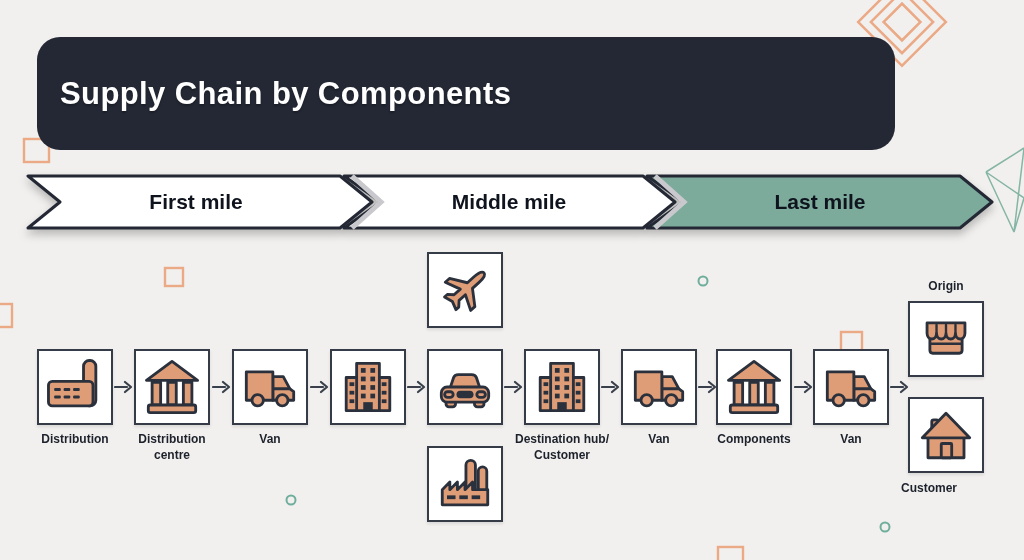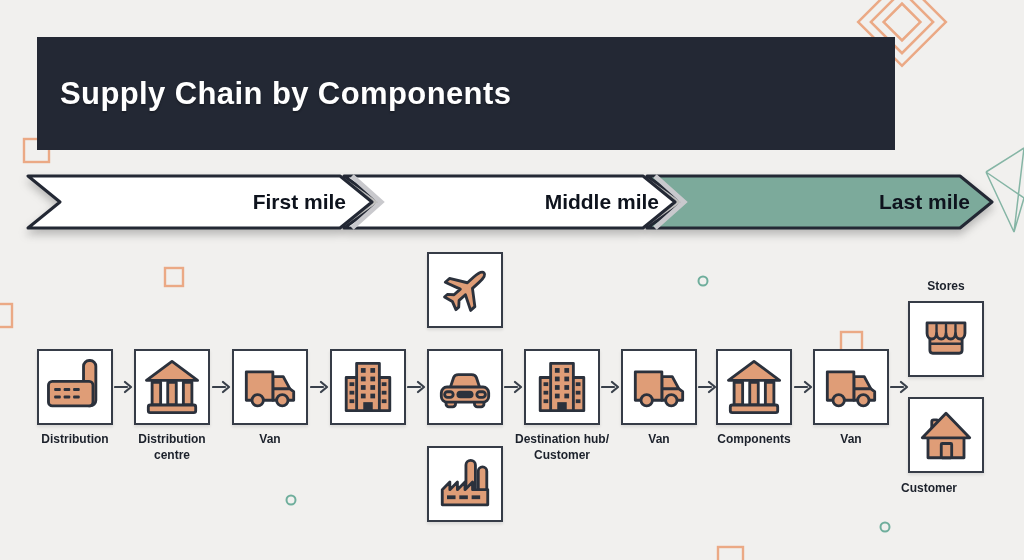--- a/index.html
+++ b/index.html
@@ -3,32 +3,32 @@
 <meta charset="utf-8">
 <style>
   html,body{margin:0;padding:0;}
   #stage{
     position:relative;width:1024px;height:560px;overflow:hidden;
     background:#f1f0ee;font-family:"Liberation Sans",sans-serif;
   }
   
   #header{
     position:absolute;left:37px;top:37px;width:858px;height:113px;
-    background:#232834;display:flex;align-items:center;z-index:3;
+    background:#232834;display:flex;align-items:center;z-index:3;border-radius:23px;
   }
   #header .title{
     color:#ffffff;font-size:31px;font-weight:700;letter-spacing:.4px;
     padding-left:23px;text-shadow:0 2px 2px rgba(0,0,0,.25);
   }
   
   #banner-svg{position:absolute;left:0;top:168px;z-index:2;
     filter:drop-shadow(0 5px 4px rgba(90,90,90,.38));}
   .phase-label{
     position:absolute;top:176px;height:38px;width:300px;line-height:52px;
-    text-align:right;font-size:21px;font-weight:700;color:#0e131d;z-index:4;
+    text-align:center;font-size:21px;font-weight:700;color:#0e131d;z-index:4;
   }
   
   #decor-svg{position:absolute;left:0;top:0;z-index:1;}
   
   .nbox{
     position:absolute;width:76px;height:76px;background:#ffffff;
     border:2.5px solid #363c47;box-sizing:border-box;z-index:5;
     box-shadow:0 2px 3px rgba(0,0,0,.10);
   }
   .nbox svg{display:block;width:100%;height:100%;}
@@ -250,21 +250,21 @@
     </svg>
   </div>
 
   <div class="nlabel" style="left:25px;top:432px">Distribution</div>
   <div class="nlabel" style="left:122px;top:432px">Distribution centre</div>
   <div class="nlabel" style="left:220px;top:432px">Van</div>
   <div class="nlabel" style="left:512px;top:432px">Destination hub/ Customer</div>
   <div class="nlabel" style="left:609px;top:432px">Van</div>
   <div class="nlabel" style="left:704px;top:432px">Components</div>
   <div class="nlabel" style="left:801px;top:432px">Van</div>
-  <div class="nlabel" style="left:896px;top:279px">Stores</div>
+  <div class="nlabel" style="left:896px;top:279px">Origin</div>
   <div class="nlabel" style="left:879px;top:481px">Customer</div>
 
   <div class="arrow" style="left:114px;top:380px">
       <svg width="20" height="14" viewBox="0 0 20 14">
         <path class="a" d="M1 7 H13 M11 2 L17 7 L11 12"></path>
       </svg>
     </div>
   <div class="arrow" style="left:212px;top:380px">
       <svg width="20" height="14" viewBox="0 0 20 14">
         <path class="a" d="M1 7 H13 M11 2 L17 7 L11 12"></path>

